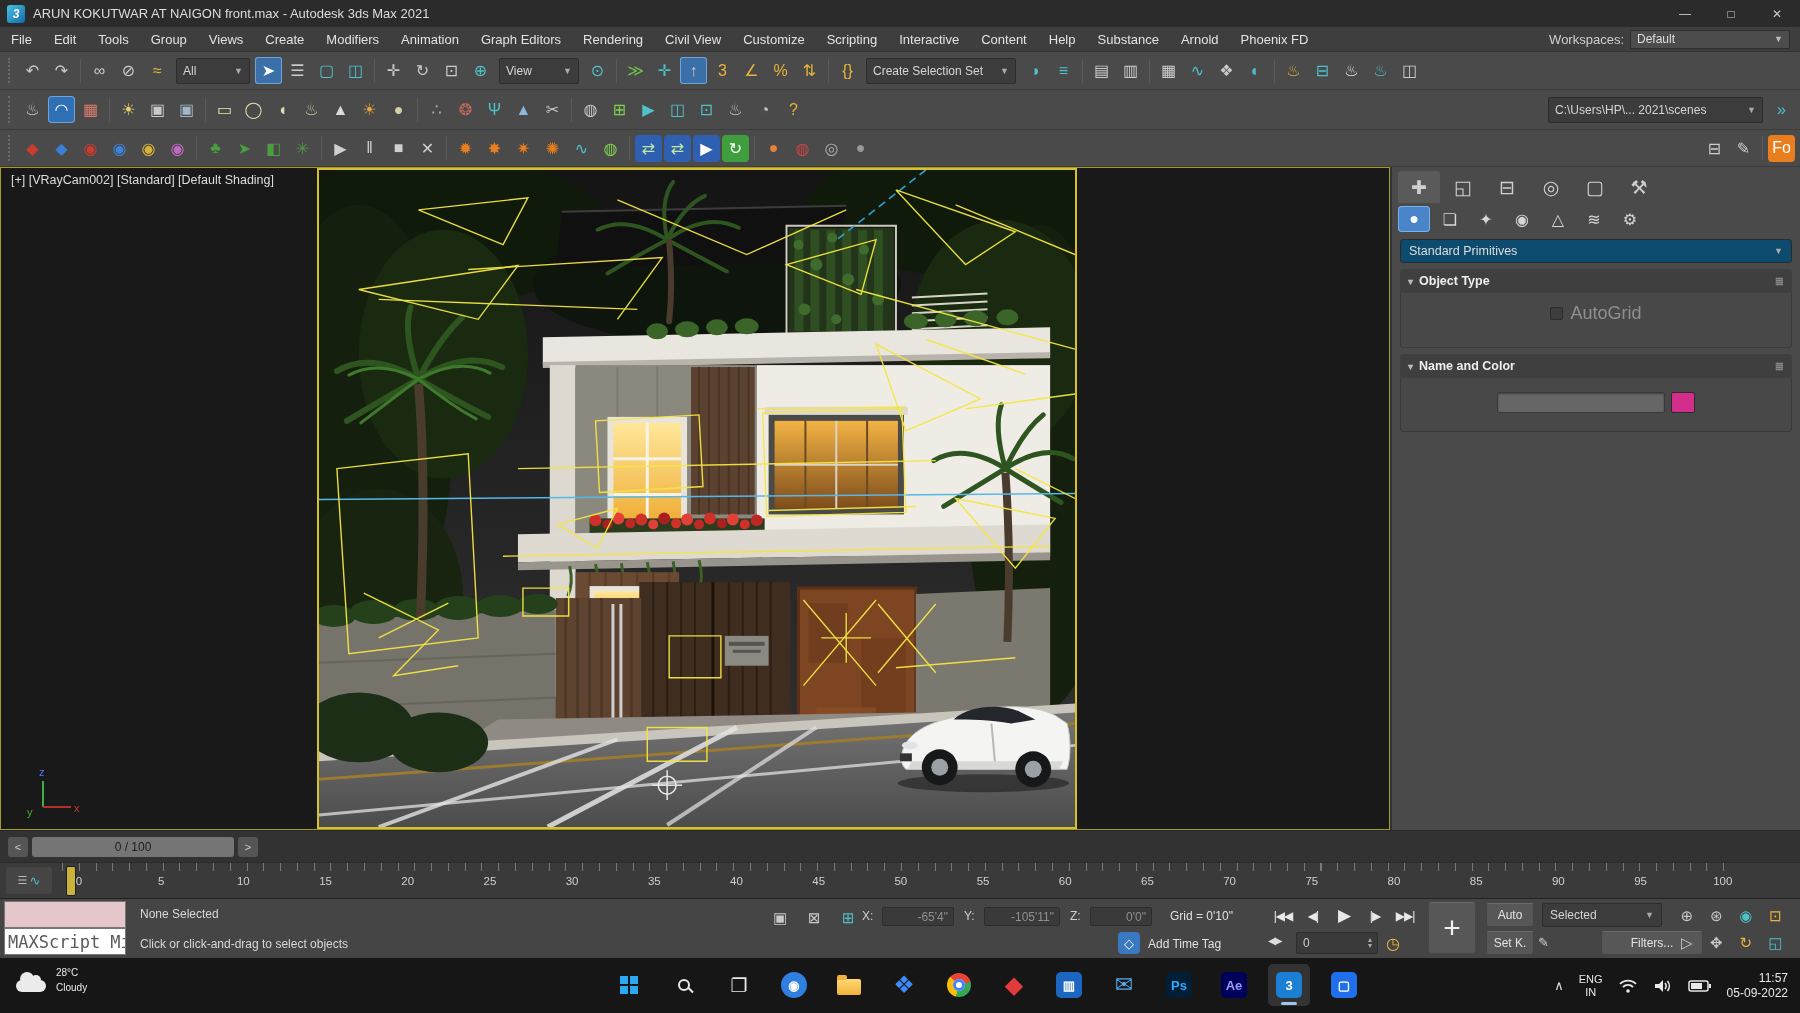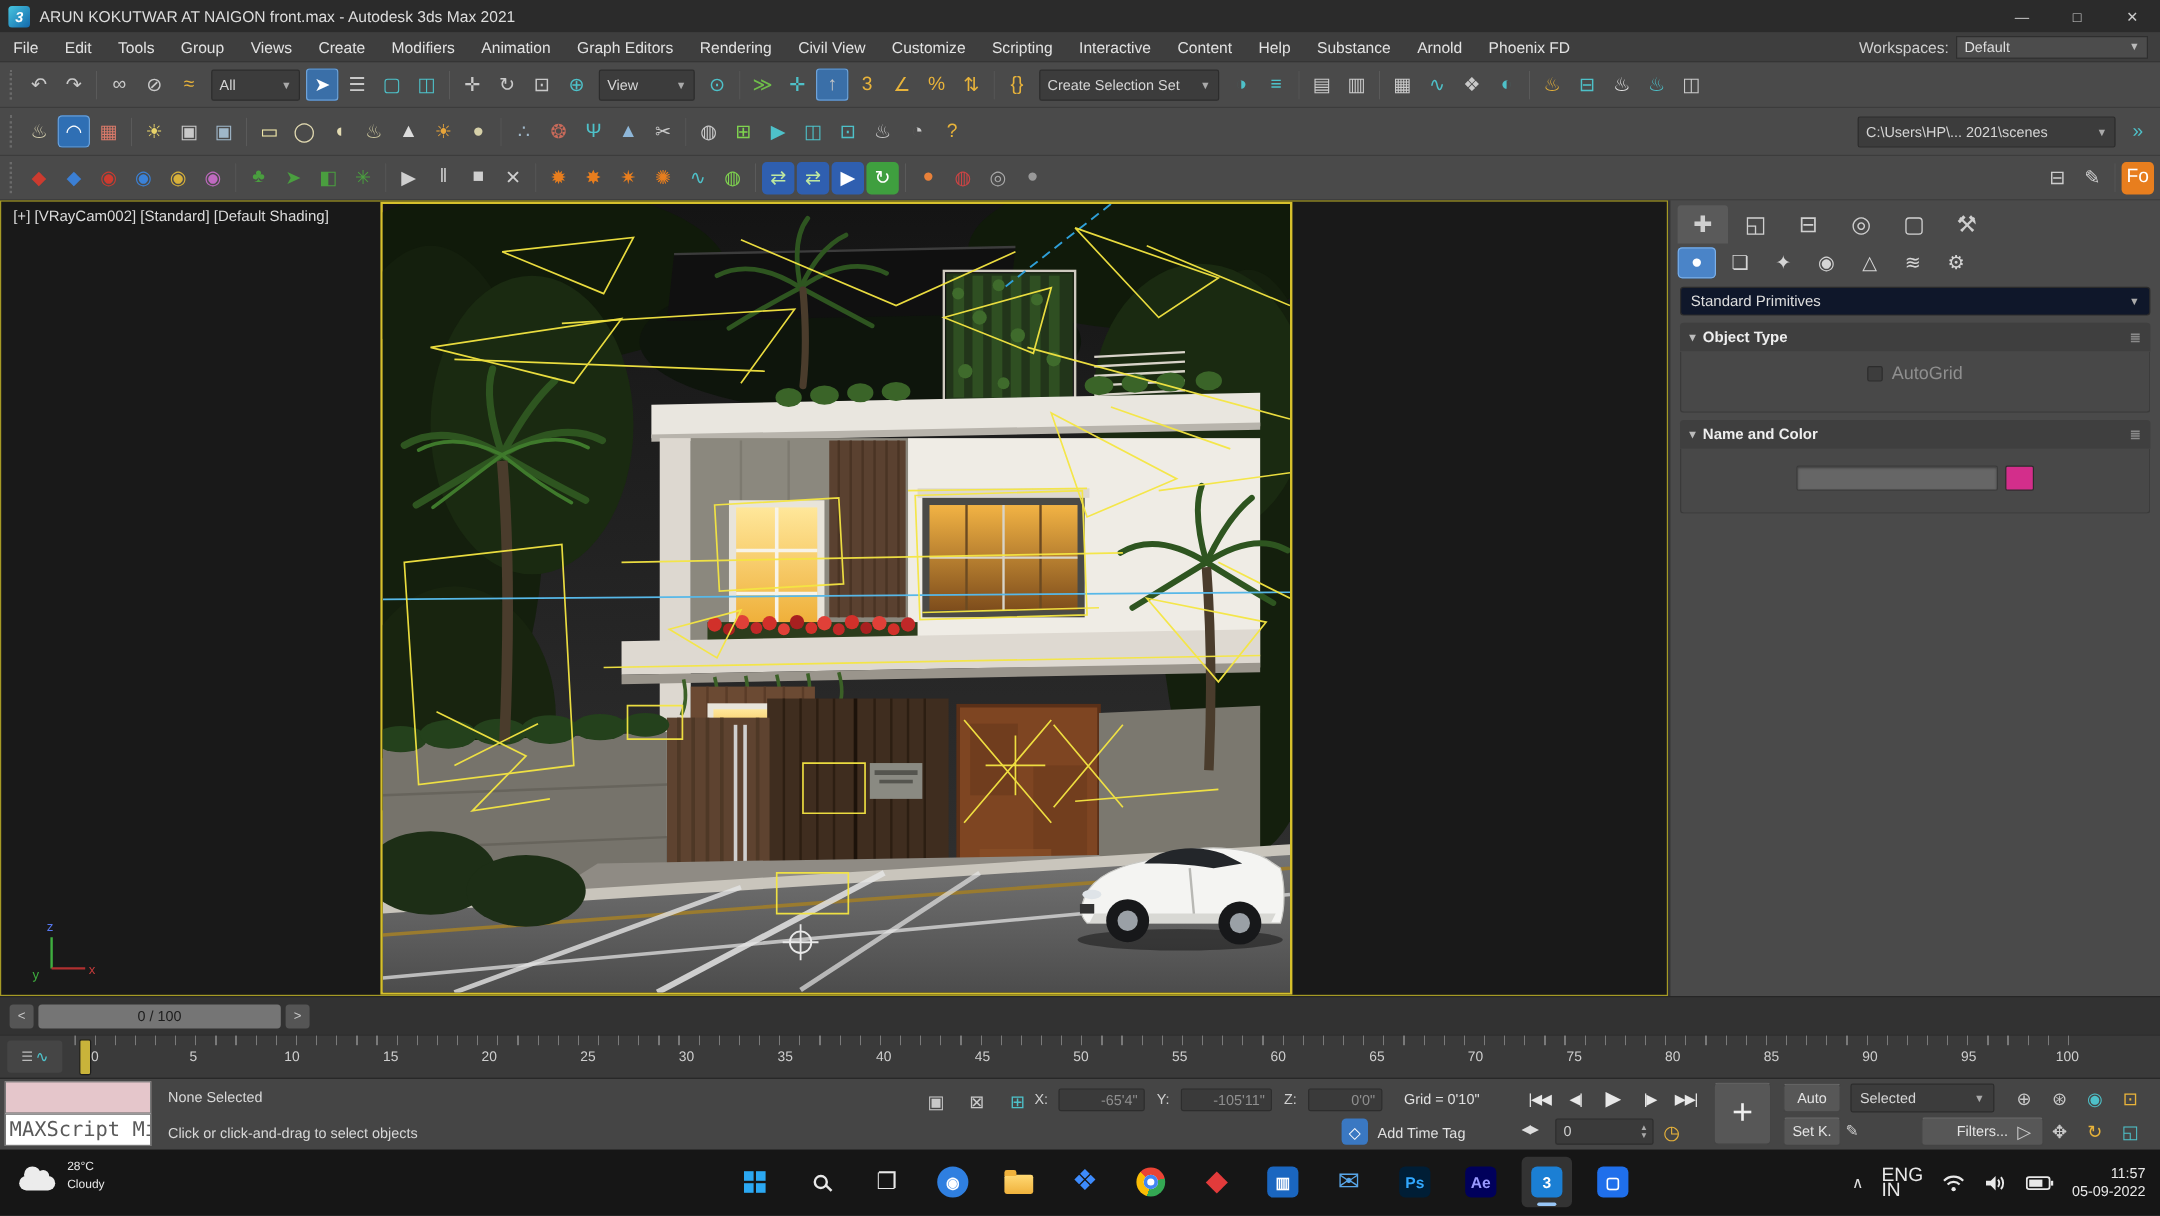--- a/index.html
+++ b/index.html
@@ -59,33 +59,33 @@
   #cpanel { position:absolute; left:1390px; top:167px; width:410px; height:663px; background:#4a4a4a;
     border-left:2px solid #333; color:#ddd; }
   .cp-tabs { display:flex; align-items:flex-end; height:36px; padding:2px 2px 0 6px; gap:2px; }
   .cp-tab { width:42px; height:32px; display:flex; align-items:center; justify-content:center;
     font-size:19px; color:#cfcfcf; border-radius:3px 3px 0 0; }
   .cp-tab.active { background:#5a5a5a; }
   .cp-cats { display:flex; align-items:center; height:32px; padding:0 6px; gap:4px; }
   .cp-cat { width:32px; height:26px; display:flex; align-items:center; justify-content:center;
     font-size:16px; color:#d5d5d5; border-radius:4px; }
   .cp-cat.active { background:#4a84c8; color:#fff; box-shadow:inset 0 0 0 1px #7cb0e8; }
-  .cp-drop { margin:4px 8px; height:24px; background:#0f172a; border:1px solid #2b2b2b; border-radius:3px;
+  .cp-drop { margin:4px 8px; height:24px; background:#0c4a6e; border:1px solid #2b2b2b; border-radius:3px;
     display:flex; align-items:center; justify-content:space-between; padding:0 8px; font-size:12.5px; }
   .cp-drop .caret { font-size:9px; color:#aaa; }
   .rollout { margin:6px 8px 0 8px; }
   .ro-head { height:24px; background:#3f3f3f; border-radius:3px 3px 0 0; display:flex; align-items:center;
     padding:0 8px; gap:6px; font-size:12.5px; font-weight:bold; color:#eee; }
   .ro-head .ro-arrow { font-size:10px; color:#bbb; }
   .ro-head .ro-menu { margin-left:auto; color:#8a8a8a; font-size:11px; }
   .ro-body { background:#484848; border:1px solid #3a3a3a; border-top:none; border-radius:0 0 3px 3px;
     padding:10px 0 14px 0; }
   .autogrid-row { display:flex; align-items:center; justify-content:center; gap:7px; margin-bottom:9px; }
   .checkbox { width:13px; height:13px; background:#3d3d3d; border:1px solid #2c2c2c; border-radius:2px; }
-  .autogrid-label { color:#8f8f8f; font-size:15px; }
+  .autogrid-label { color:#8f8f8f; font-size:18px; }
   .obj-grid { width:210px; margin:0 auto; display:grid; grid-template-columns:1fr 1fr; gap:7px 12px; }
   .obj-btn { height:23px; background:#5a5a5a; border:1px solid #484848; border-top-color:#6e6e6e;
     border-radius:4px; color:#e3e3e3; font-size:12.5px; display:flex; align-items:center; justify-content:center; }
   .nc-row { display:flex; align-items:center; justify-content:center; gap:6px; padding:4px 0; }
   .nc-input { width:168px; height:21px; background:#666; border:1px solid #3a3a3a; border-radius:2px;
     box-shadow:inset 0 1px 2px rgba(0,0,0,.4); }
   .nc-swatch { width:24px; height:21px; border:1px solid #2c2c2c; border-radius:2px; }
 
   
   #trackbar { position:absolute; left:0; top:830px; width:1800px; height:32px; background:#323232;
@@ -179,21 +179,21 @@
   .folder { position:relative; width:24px; height:16px; background:linear-gradient(#ffd974,#f0b23c);
     border-radius:2px; margin-top:4px; }
   .folder::before { content:""; position:absolute; top:-4px; left:0; width:10px; height:5px;
     background:#f0b23c; border-radius:2px 2px 0 0; }
   .chrome { position:relative; width:24px; height:24px; border-radius:50%;
     background:conic-gradient(from -45deg,#ea4335 0 120deg,#34a853 0 240deg,#fbbc05 0 360deg); }
   .chrome::after { content:""; position:absolute; inset:6px; background:#fff; border-radius:50%;
     box-shadow:inset 0 0 0 3px #4285f4; }
   .tray { position:absolute; right:12px; top:0; height:100%; display:flex; align-items:center; gap:15px; }
   .tray-chevron { font-size:13px; color:#e0e0e0; }
-  .lang { font-size:16px; line-height:13px; text-align:left; }
+  .lang { font-size:11px; line-height:13px; text-align:center; }
   .clockbox { text-align:right; font-size:12px; line-height:15px; }
 </style>
 </head>
 <body>
 
 <div id="app">
 
   <div id="titlebar">
     <div class="app-badge">3</div>
     <span>ARUN KOKUTWAR AT NAIGON front.max - Autodesk 3ds Max 2021</span>

